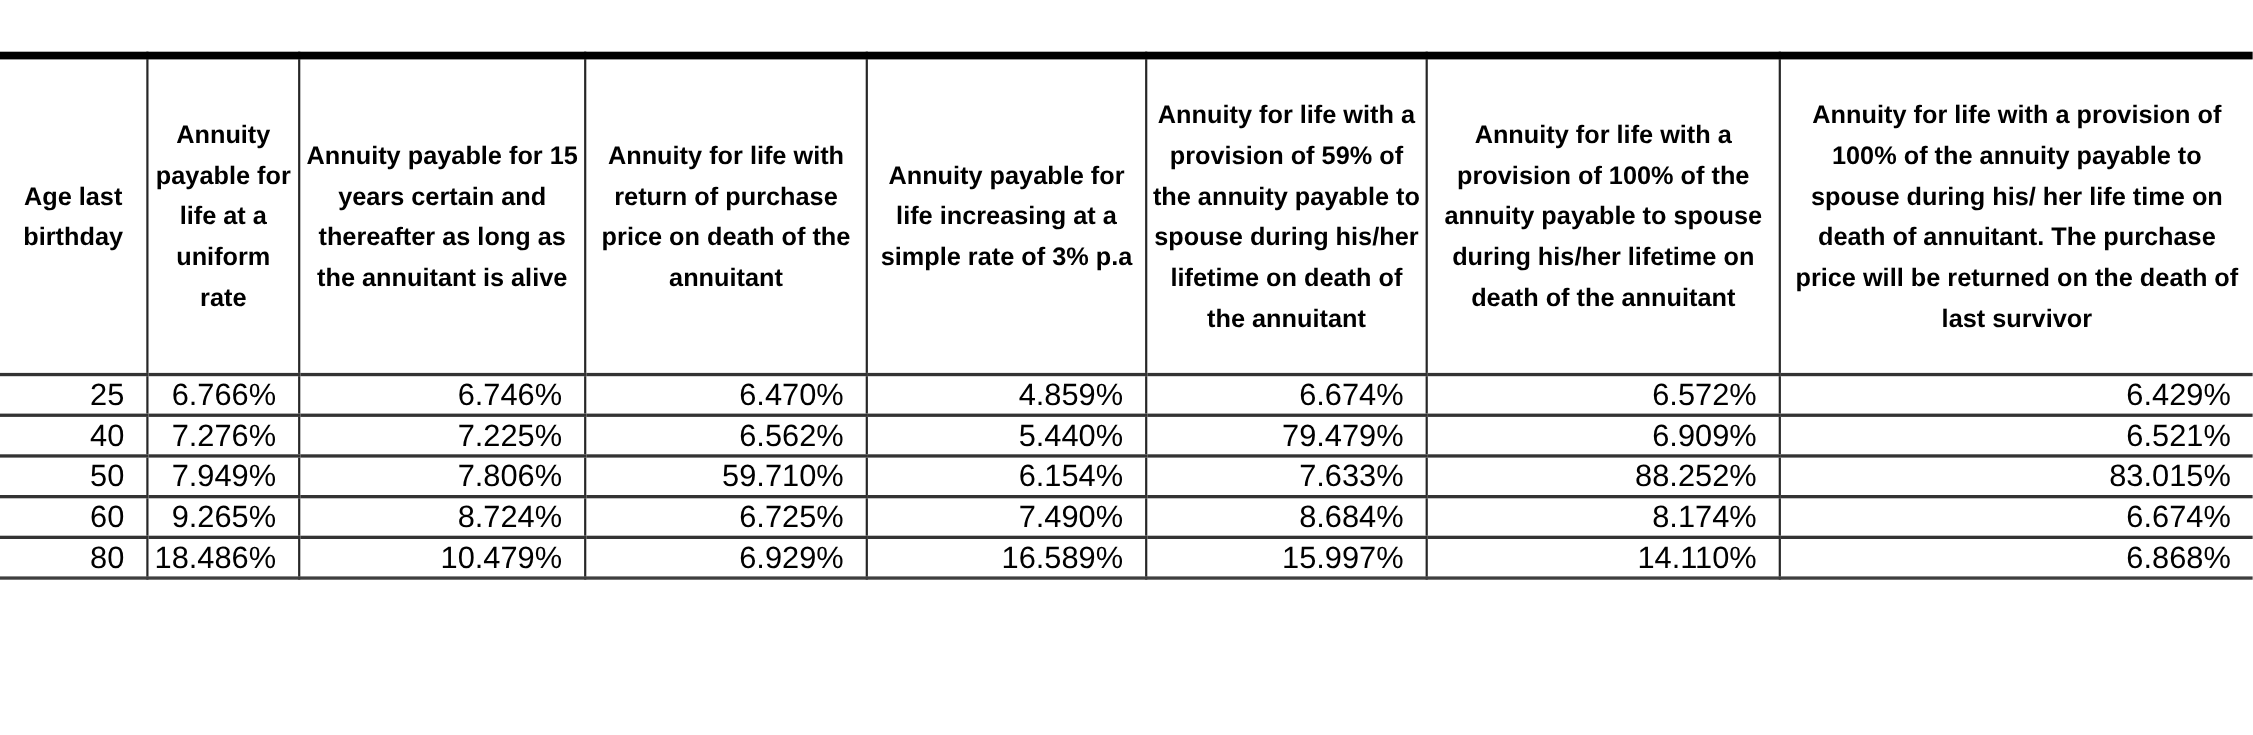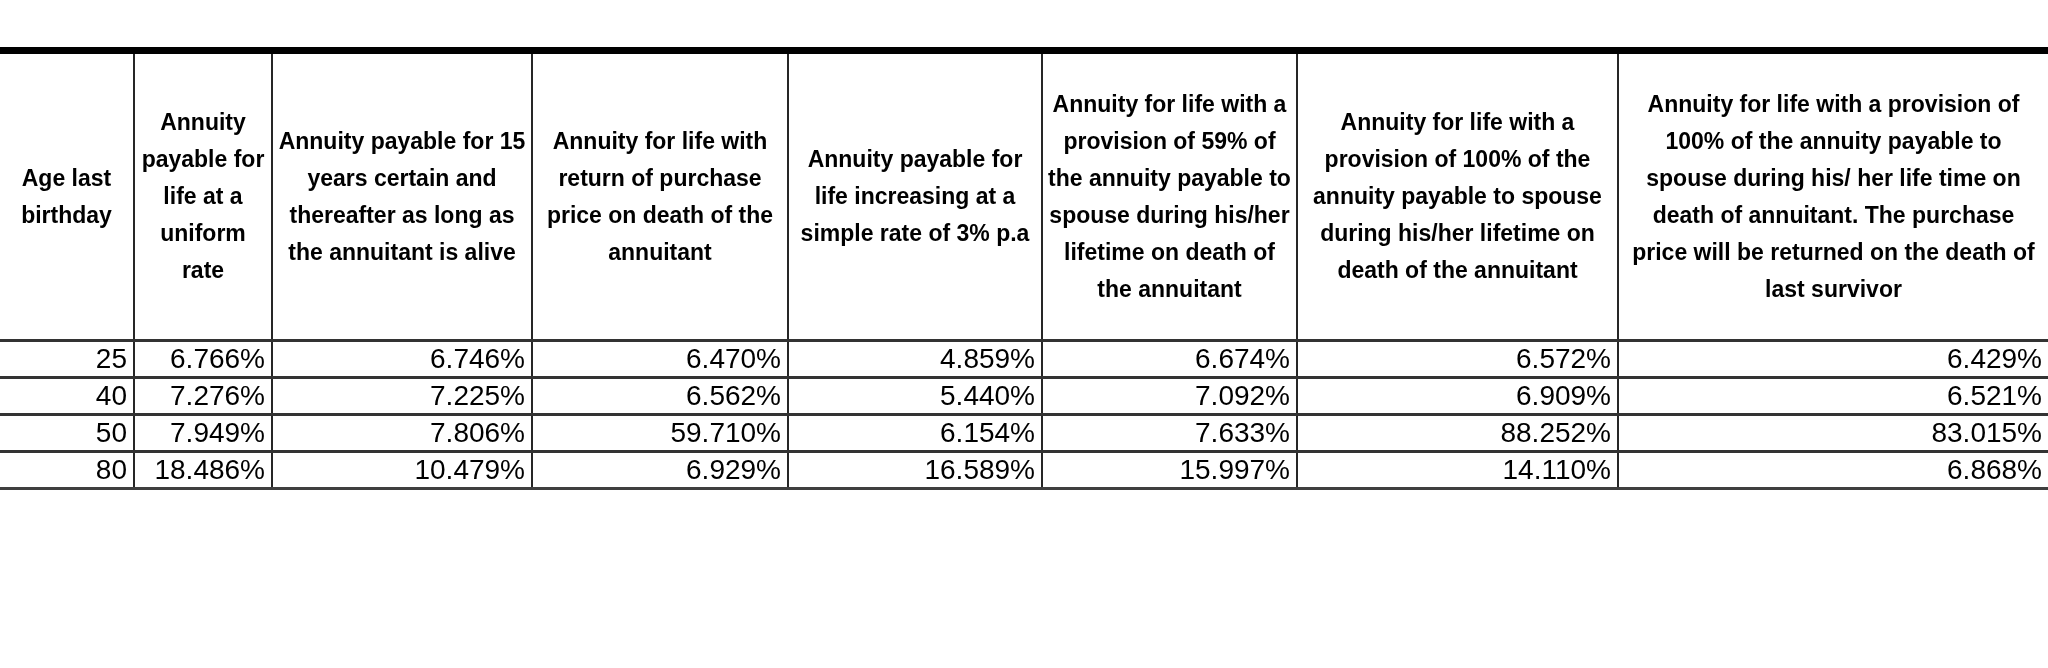--- a/index.html
+++ b/index.html
@@ -33,21 +33,21 @@
   table.rates th + th,
   table.rates td + td {
     border-left: 2px solid #262626;
   }
   table.rates td {
     font-size: 28px;
     line-height: 34px;
     text-align: right;
     vertical-align: middle;
     height: 37px;
-    padding: 0 6px 0 0;
+    padding: 0 20px 0 0;
     border-top: 3px solid #333333;
     white-space: nowrap;
     overflow: hidden;
   }
 </style>
 </head>
 <body>
 
 <table class="rates">
   <colgroup>
@@ -82,33 +82,43 @@
       <td>6.674%</td>
       <td>6.572%</td>
       <td>6.429%</td>
     </tr>
     <tr>
       <td>40</td>
       <td>7.276%</td>
       <td>7.225%</td>
       <td>6.562%</td>
       <td>5.440%</td>
-      <td>7.092%</td>
+      <td>79.479%</td>
       <td>6.909%</td>
       <td>6.521%</td>
     </tr>
     <tr>
       <td>50</td>
       <td>7.949%</td>
       <td>7.806%</td>
       <td>59.710%</td>
       <td>6.154%</td>
       <td>7.633%</td>
       <td>88.252%</td>
       <td>83.015%</td>
+    </tr>
+    <tr>
+      <td>60</td>
+      <td>9.265%</td>
+      <td>8.724%</td>
+      <td>6.725%</td>
+      <td>7.490%</td>
+      <td>8.684%</td>
+      <td>8.174%</td>
+      <td>6.674%</td>
     </tr>
     <tr>
       <td>80</td>
       <td>18.486%</td>
       <td>10.479%</td>
       <td>6.929%</td>
       <td>16.589%</td>
       <td>15.997%</td>
       <td>14.110%</td>
       <td>6.868%</td>

